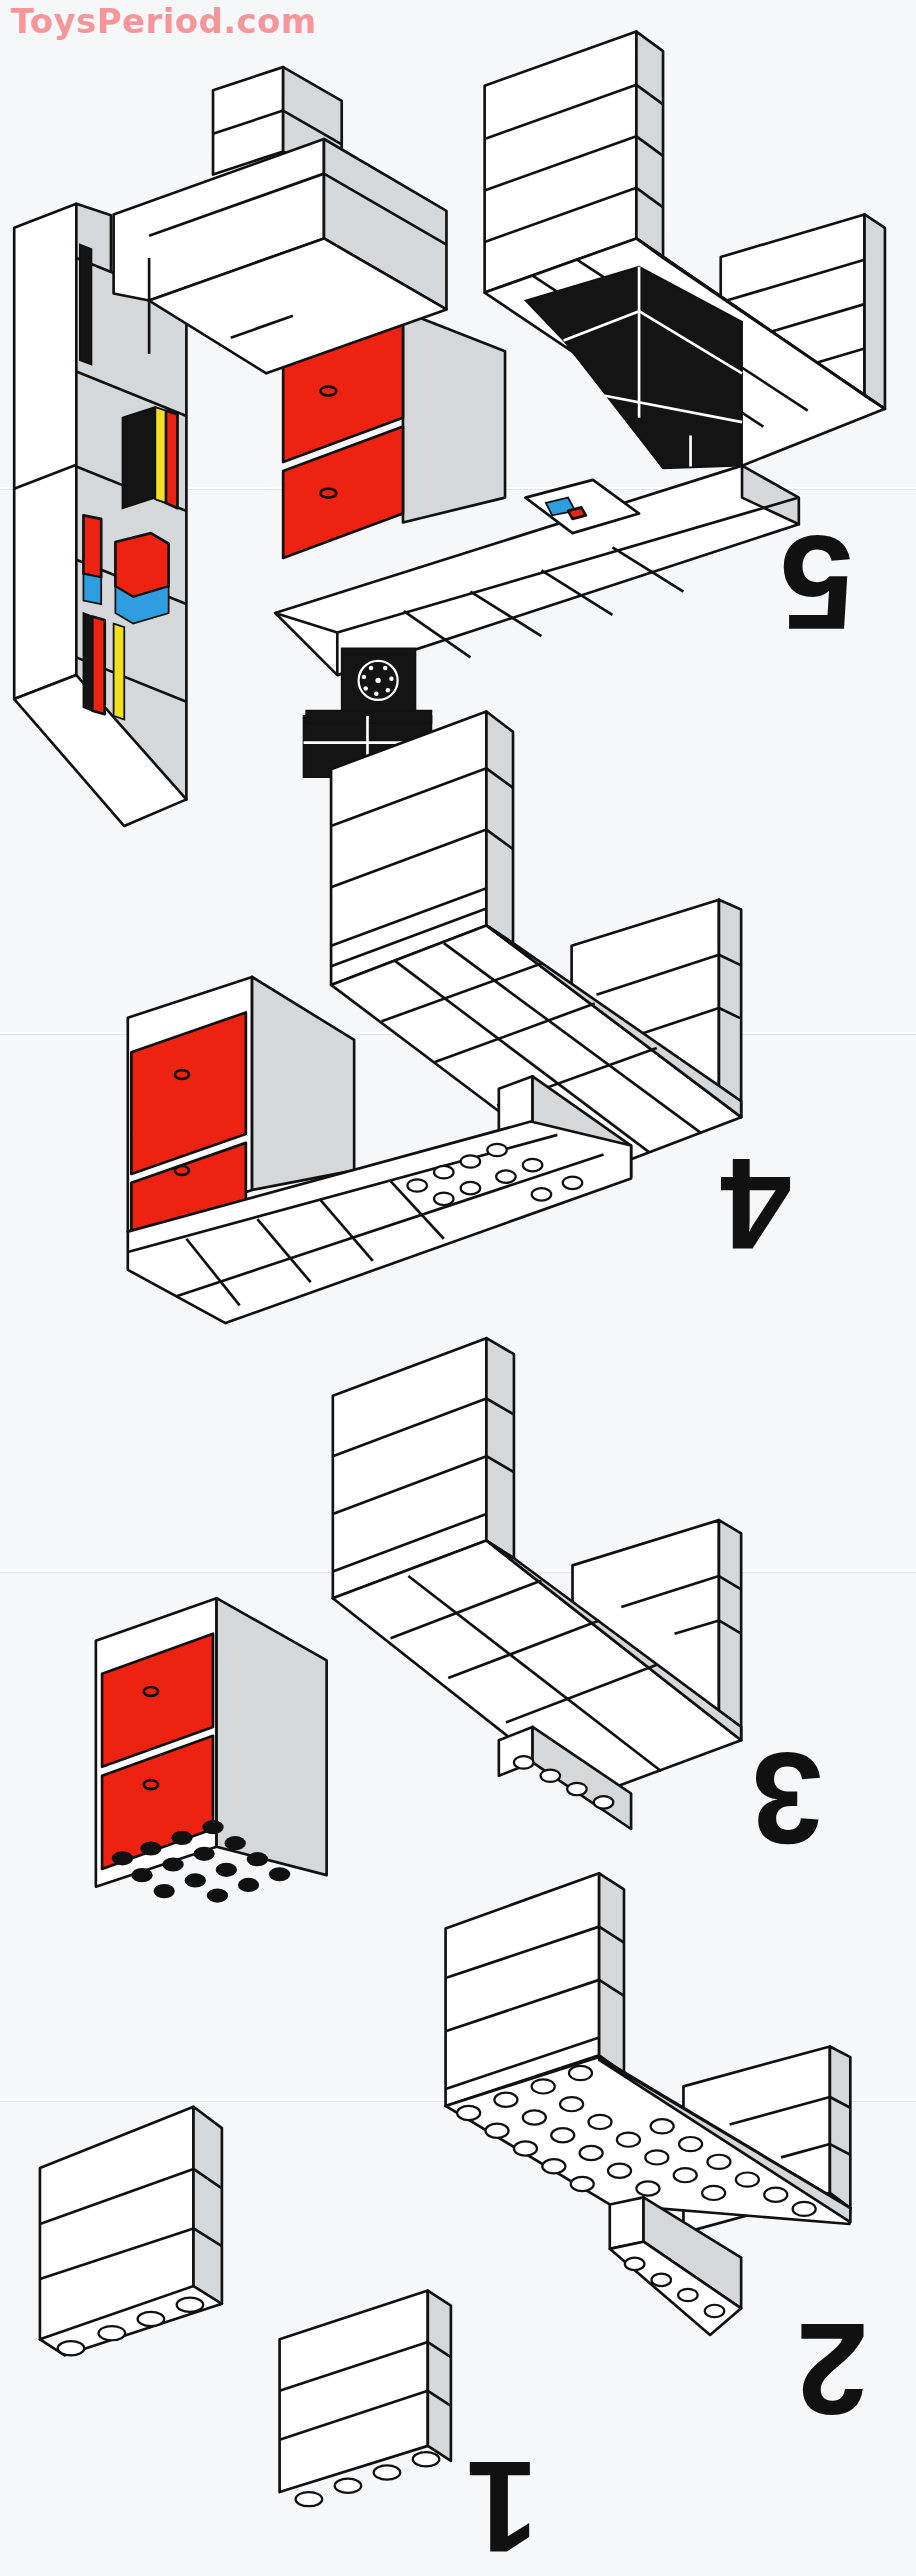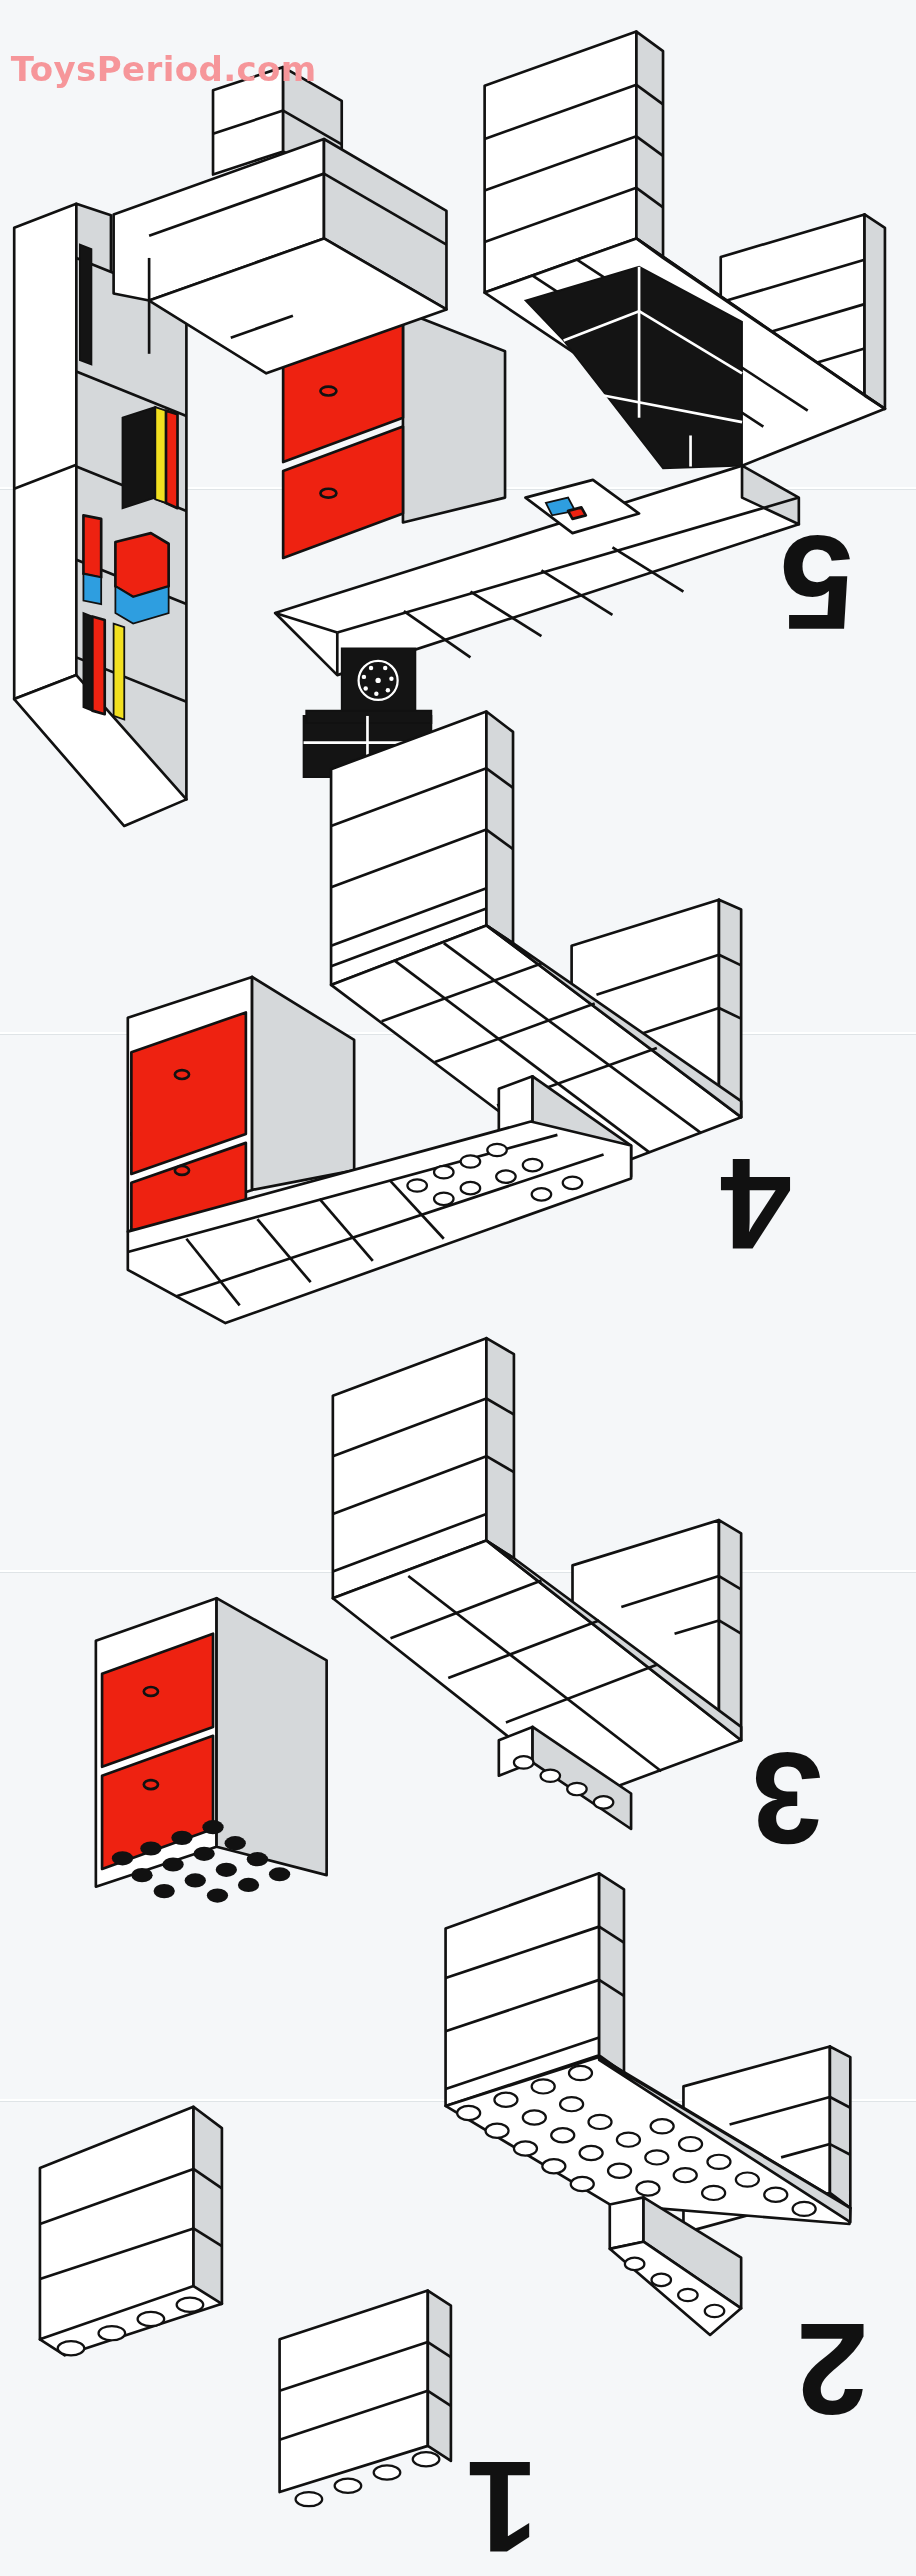--- a/index.html
+++ b/index.html
@@ -1,19 +1,19 @@
 <!DOCTYPE html>
 <html style="font-size:14px"><head>
 <meta charset="utf-8">
 <style>
   html, body { margin: 0; padding: 0; }
   body { width: 916px; height: 2576px; background: #f4f6f8; position: relative; overflow: hidden; font-family: "Liberation Sans", sans-serif; }
   .sheet { position: absolute; left: 0; top: 0; width: 916px; height: 2576px; background: #f5f7f9; }
   .fold { position: absolute; left: 0; width: 916px; height: 1.8px; background: rgba(255,255,255,0.9); box-shadow: 0 0.9px 0 rgba(200,205,210,0.5); }
-  .watermark { position: absolute; left: 10.7px; top: 1.8px; font-family: "DejaVu Sans", sans-serif; font-weight: bold; font-size: 34px; color: #f6969a; letter-spacing: 0.4px; line-height: 39px; margin-top: 48px; }
+  .watermark { position: absolute; left: 10.7px; top: 1.8px; font-family: "DejaVu Sans", sans-serif; font-weight: bold; font-size: 34px; color: #f6969a; letter-spacing: 0.4px; line-height: 39px; }
   .step-num { position: absolute; font-family: "Liberation Sans", sans-serif; font-weight: bold; color: #111; transform: rotate(180deg); text-align: center; line-height: 1; }
   svg.art { position: absolute; left: 0; top: 0; }
   .w { fill: #ffffff; stroke: #111; stroke-width: 3; stroke-linejoin: round; }
   .g { fill: #d5d8da; stroke: #111; stroke-width: 3; stroke-linejoin: round; }
   .r { fill: #ee2211; stroke: #111; stroke-width: 3; stroke-linejoin: round; }
   .k { fill: #141414; stroke: #111; stroke-width: 2; }
   .y { fill: #f2e020; stroke: #111; stroke-width: 2; }
   .b { fill: #2e9ee0; stroke: #111; stroke-width: 2; }
   .ln { stroke: #111; stroke-width: 3; fill: none; }
   .wl { stroke: #fff; stroke-width: 3; fill: none; }

